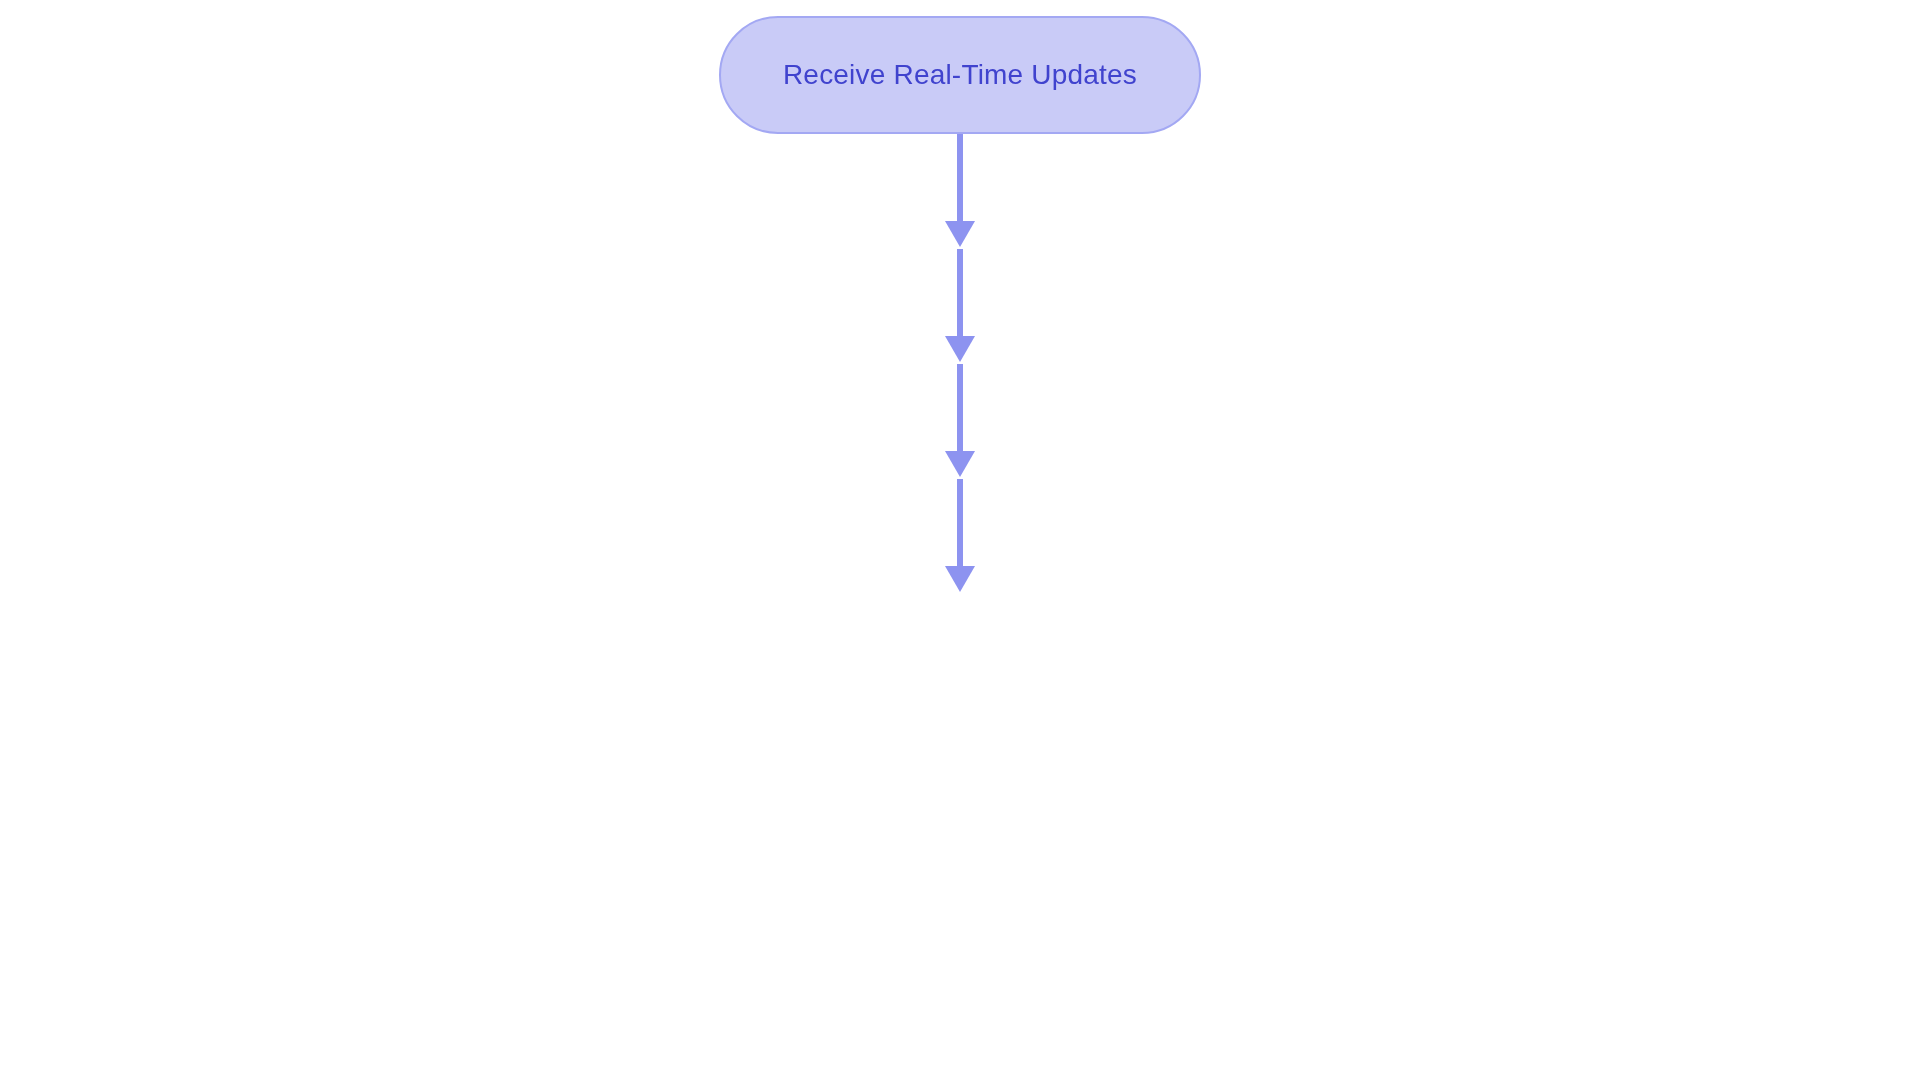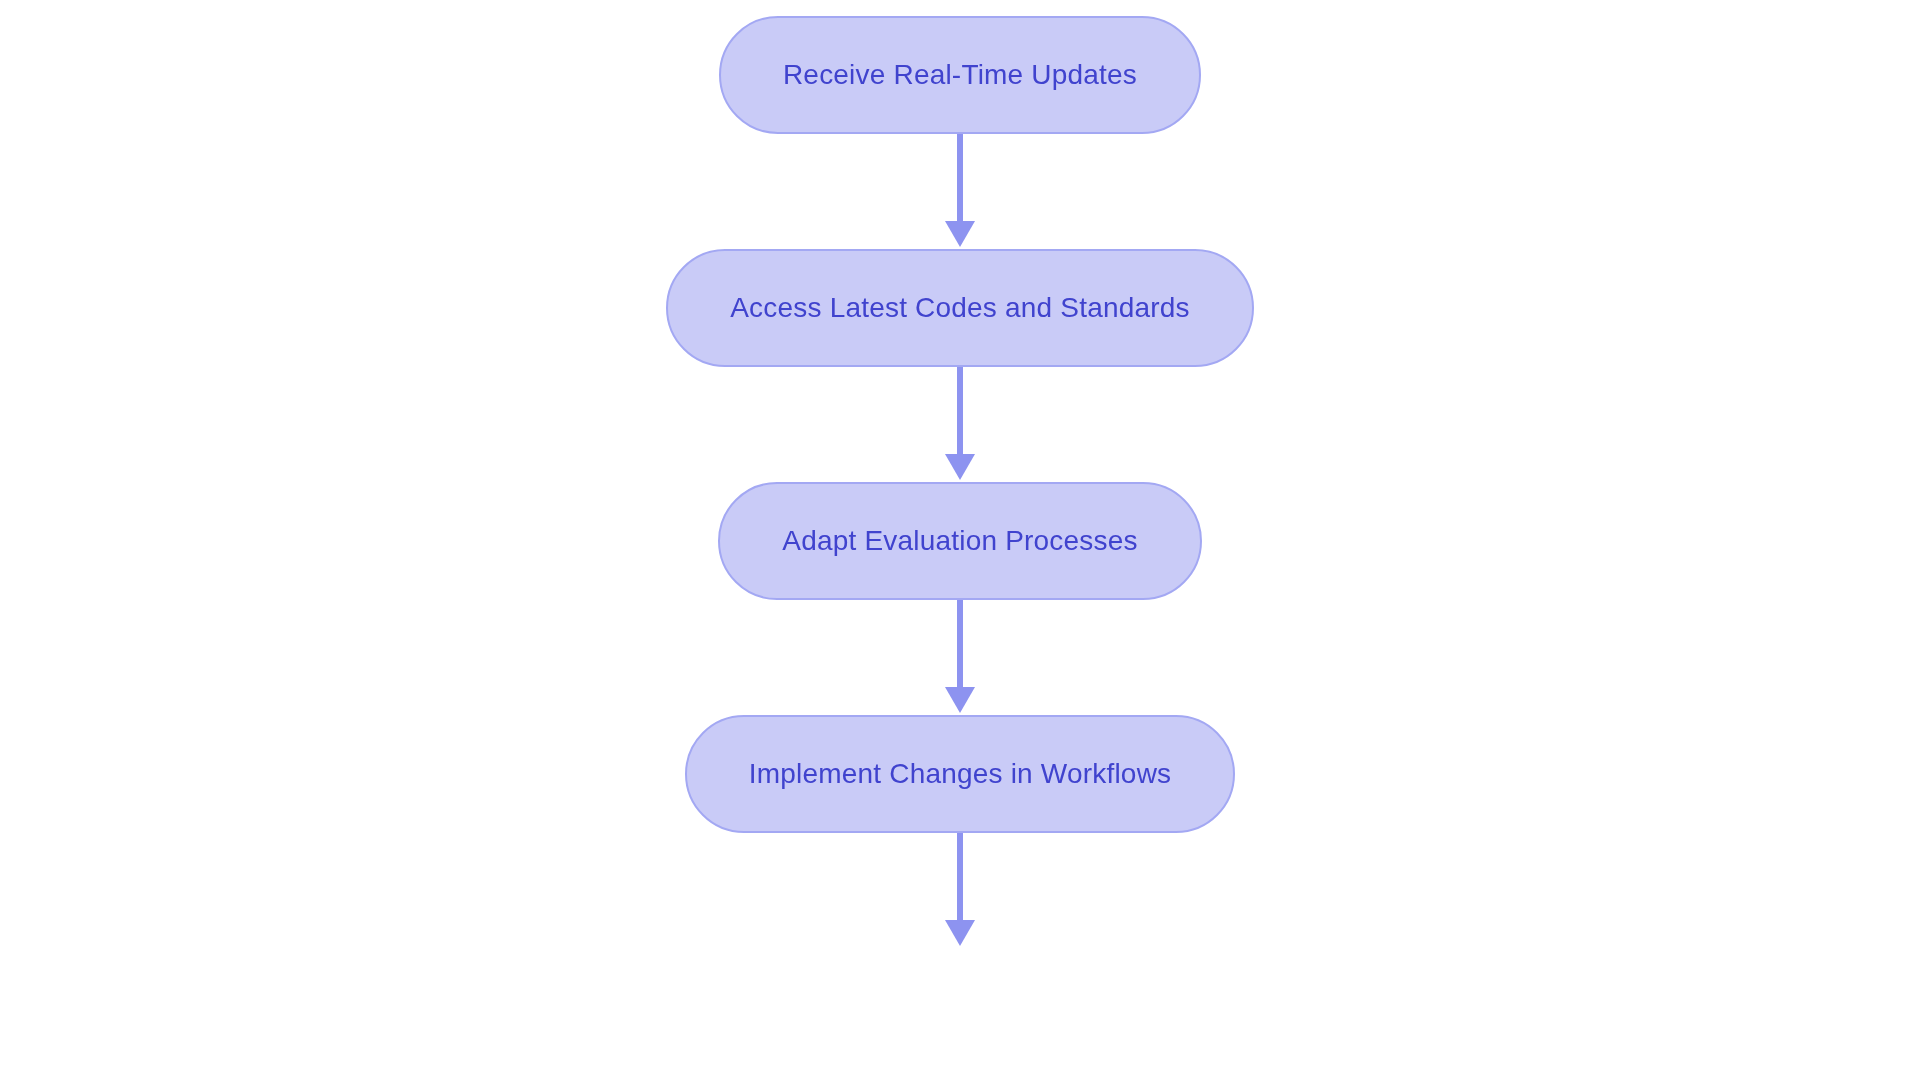--- a/index.html
+++ b/index.html
@@ -78,41 +78,32 @@
 
   <div class="flow-node">
     <span class="node-label">Receive Real-Time Updates</span>
   </div>
 
   <div class="flow-arrow">
     <div class="arrow-line"></div>
     <div class="arrow-head"></div>
   </div>
 
-  <div class="flow-node">
-    <span class="node-label">Access Latest Codes and Standards</span>
-  </div>
 
   <div class="flow-arrow">
     <div class="arrow-line"></div>
     <div class="arrow-head"></div>
   </div>
 
-  <div class="flow-node">
-    <span class="node-label">Adapt Evaluation Processes</span>
-  </div>
 
   <div class="flow-arrow">
     <div class="arrow-line"></div>
     <div class="arrow-head"></div>
   </div>
 
-  <div class="flow-node">
-    <span class="node-label">Implement Changes in Workflows</span>
-  </div>
 
   <div class="flow-arrow">
     <div class="arrow-line"></div>
     <div class="arrow-head"></div>
   </div>
 
 
 </div>
 
 </body></html>

